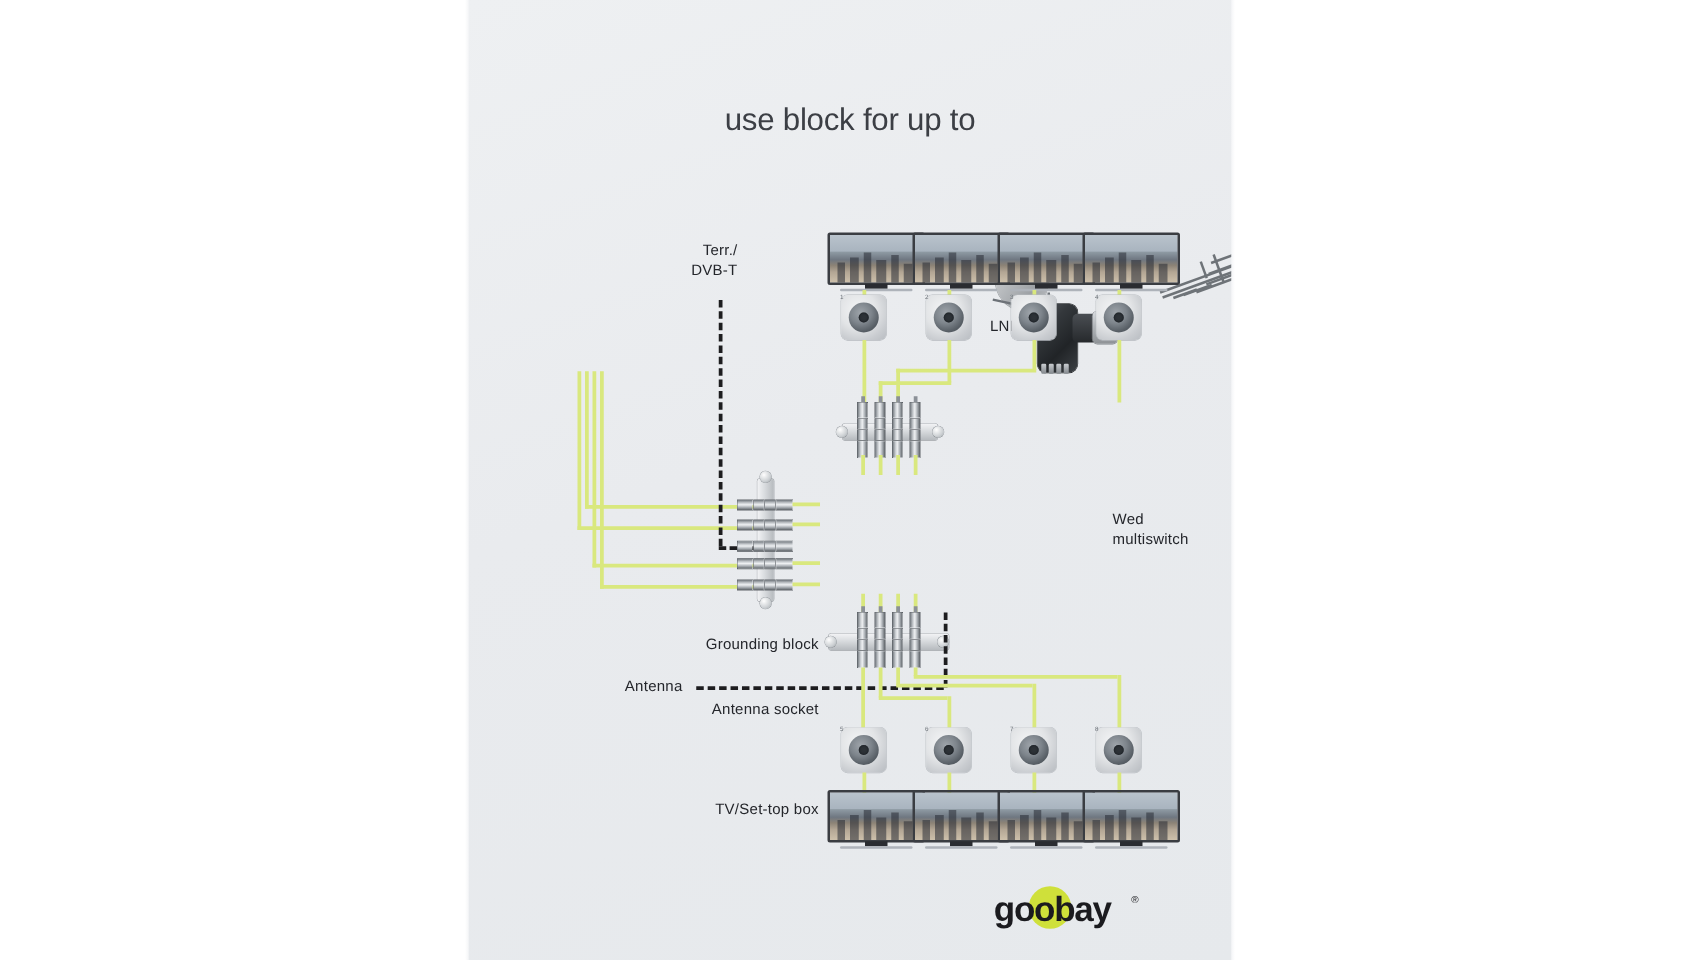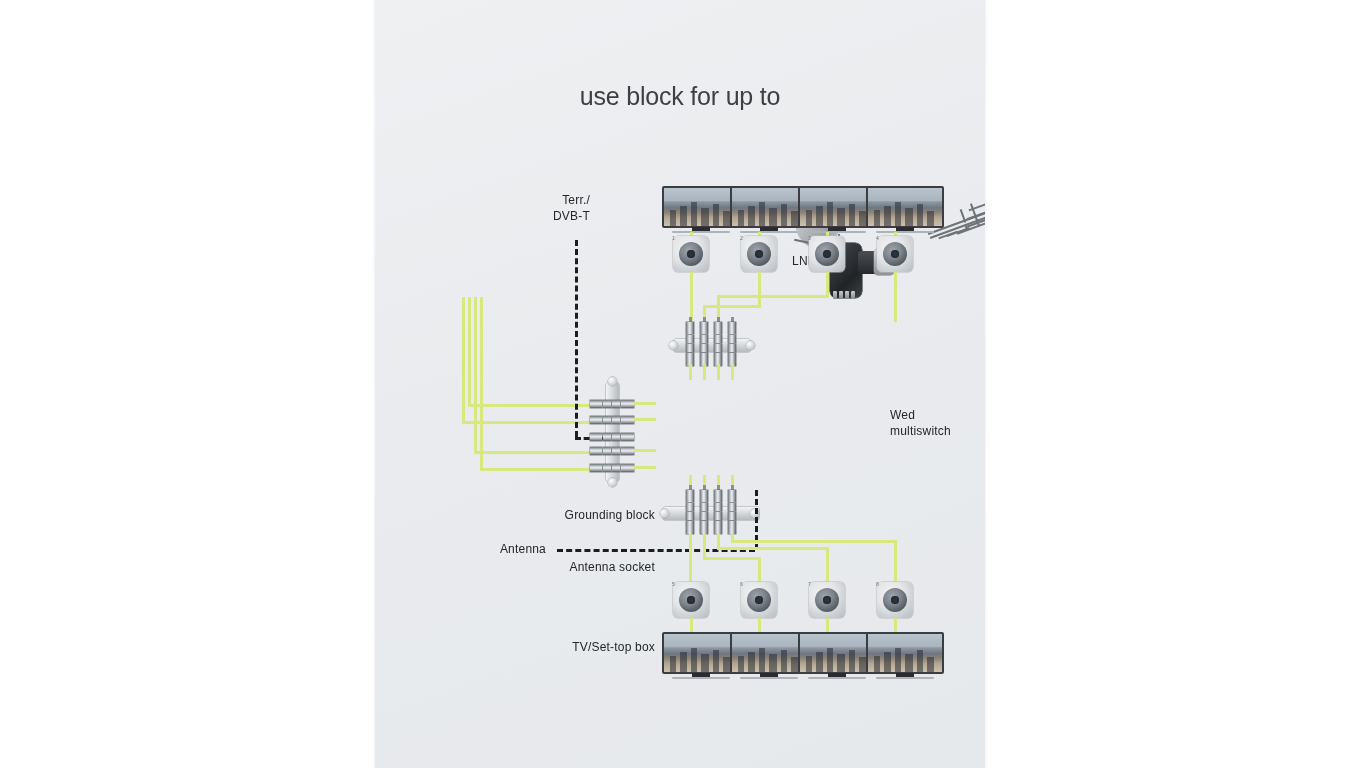--- a/index.html
+++ b/index.html
@@ -549,14 +549,19 @@
       <i style="left:16px;top:18px;width:7px;height:22px;"></i>
       <i style="left:27px;top:14px;width:6px;height:26px;"></i>
       <i style="left:37px;top:20px;width:8px;height:20px;"></i>
       <i style="left:49px;top:16px;width:6px;height:24px;"></i>
       <i style="left:59px;top:23px;width:7px;height:17px;"></i>
     </div>
     <div class="stand"></div>
     <div class="base"></div>
   </div>
 
+  <div id="goobay">
+    <div class="blob"></div>
+    <div class="word"><span>g</span><span class="oo">oo</span><span>bay</span></div>
+    <div class="reg">®</div>
+  </div>
 
 </div>
 
 </body></html>

